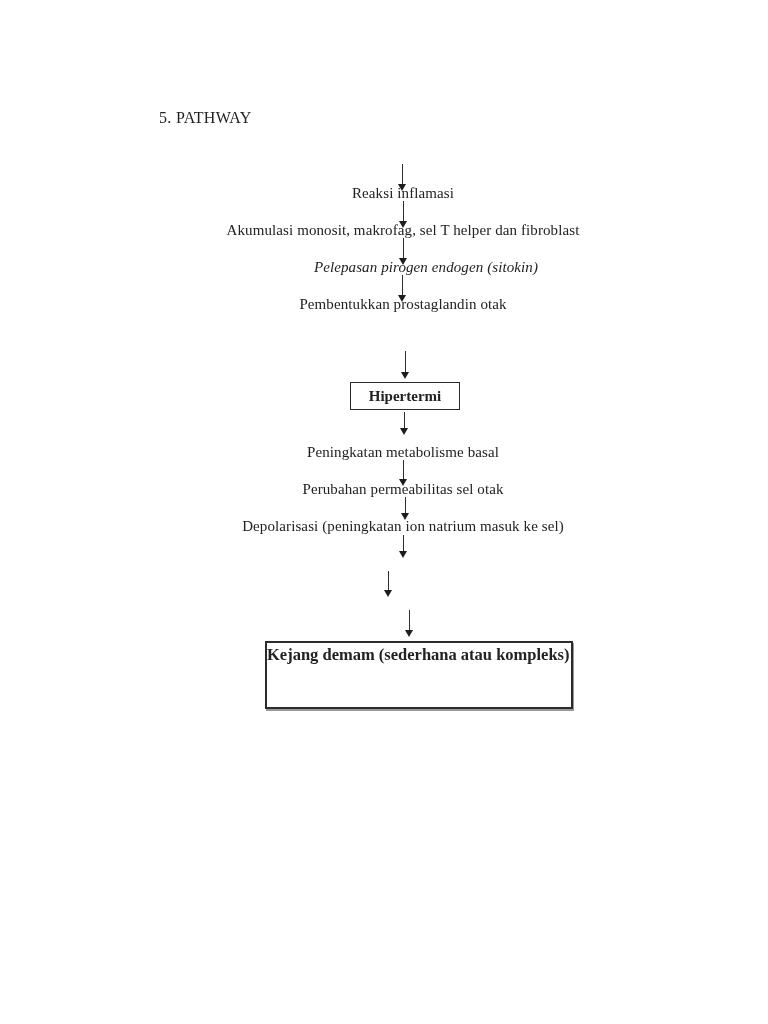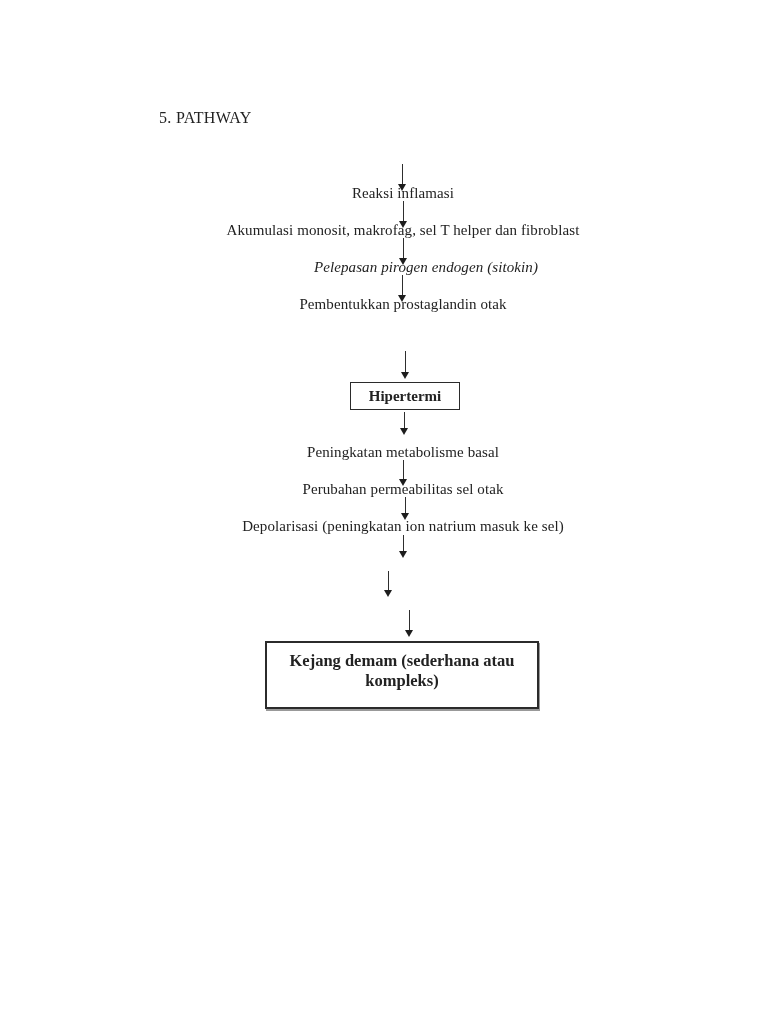--- a/index.html
+++ b/index.html
@@ -53,40 +53,40 @@
     width: 0;
     height: 0;
     border-left: 4.5px solid transparent;
     border-right: 4.5px solid transparent;
     border-top: 7px solid #1d1d1d;
   }
   .fbox {
     position: absolute;
     border: 1px solid #2b2b2b;
     background: var(--bg);
-    text-align: center;
+    text-align: left;
     font-weight: bold;
   }
   .fbox.hipertermi {
     left: 350px;
     top: 382px;
     width: 110px;
     height: 28px;
     display: flex;
     align-items: center;
     justify-content: center;
     font-size: 15px;
   }
   .fbox.kejang {
     left: 265px;
     top: 641px;
-    width: 274px;
+    width: 308px;
     height: 68px;
     border-width: 2px;
-    padding-top: 8px;
+    padding-top: 2px;
     font-size: 16.5px;
     box-shadow: 1px 2px 0 #999999;
   }
 </style>
 </head>
 <body>
 
 <div class="page">
 
   <div class="heading">5. PATHWAY</div>

